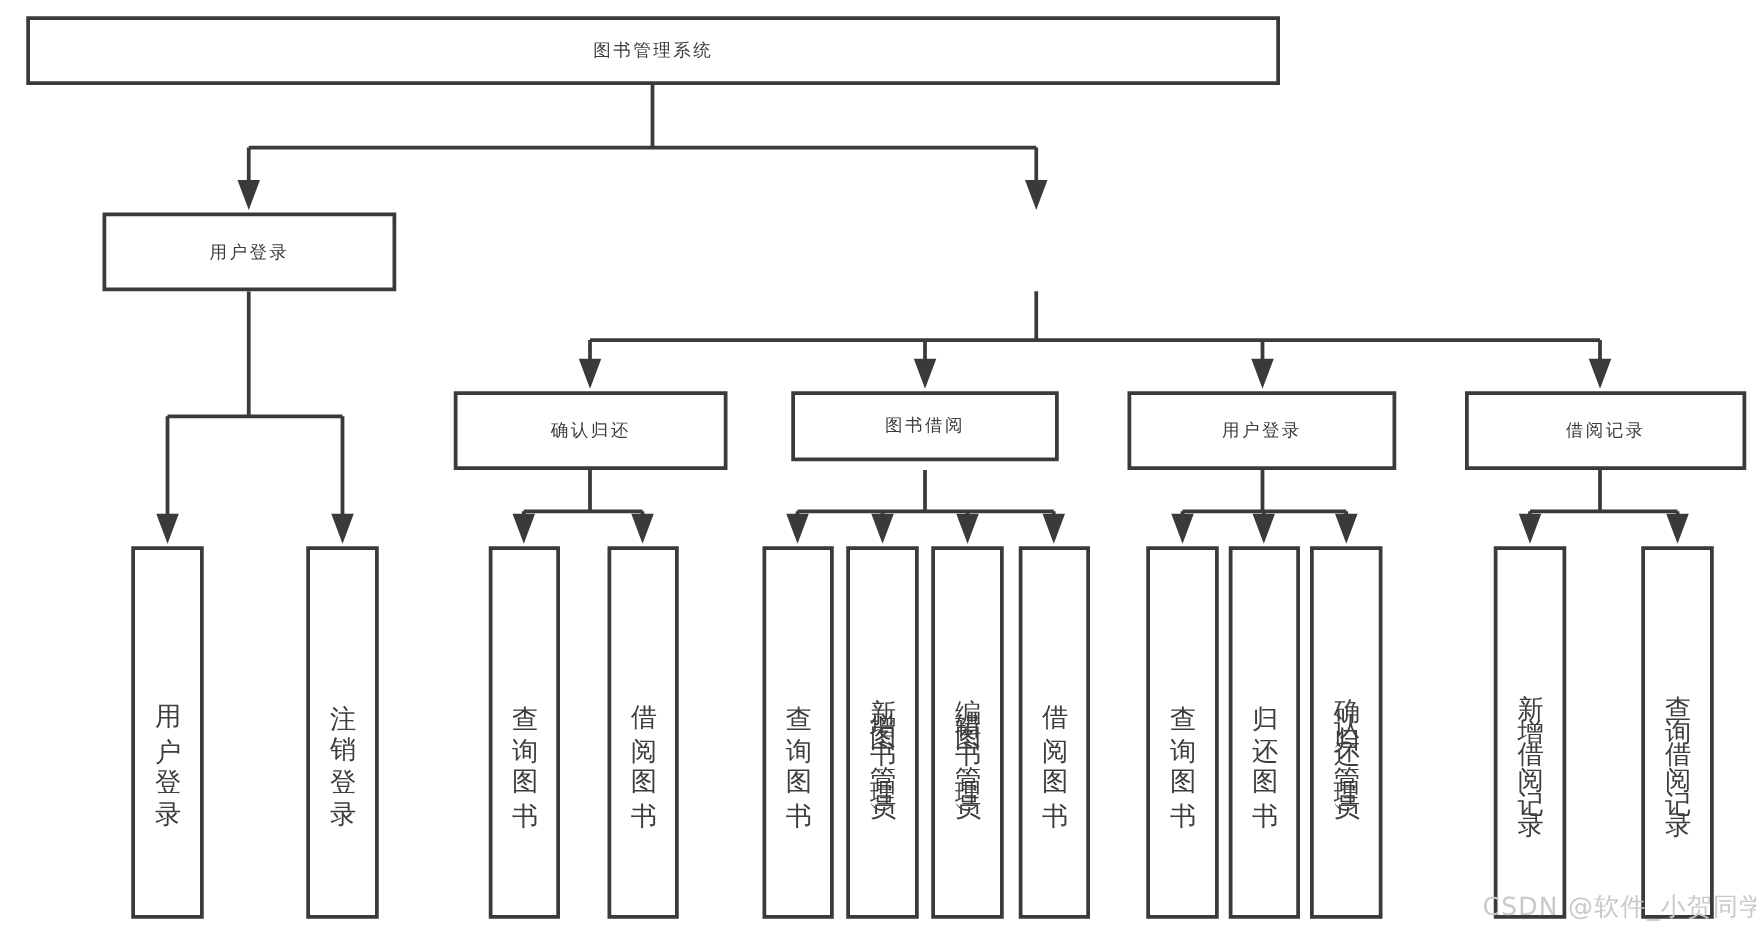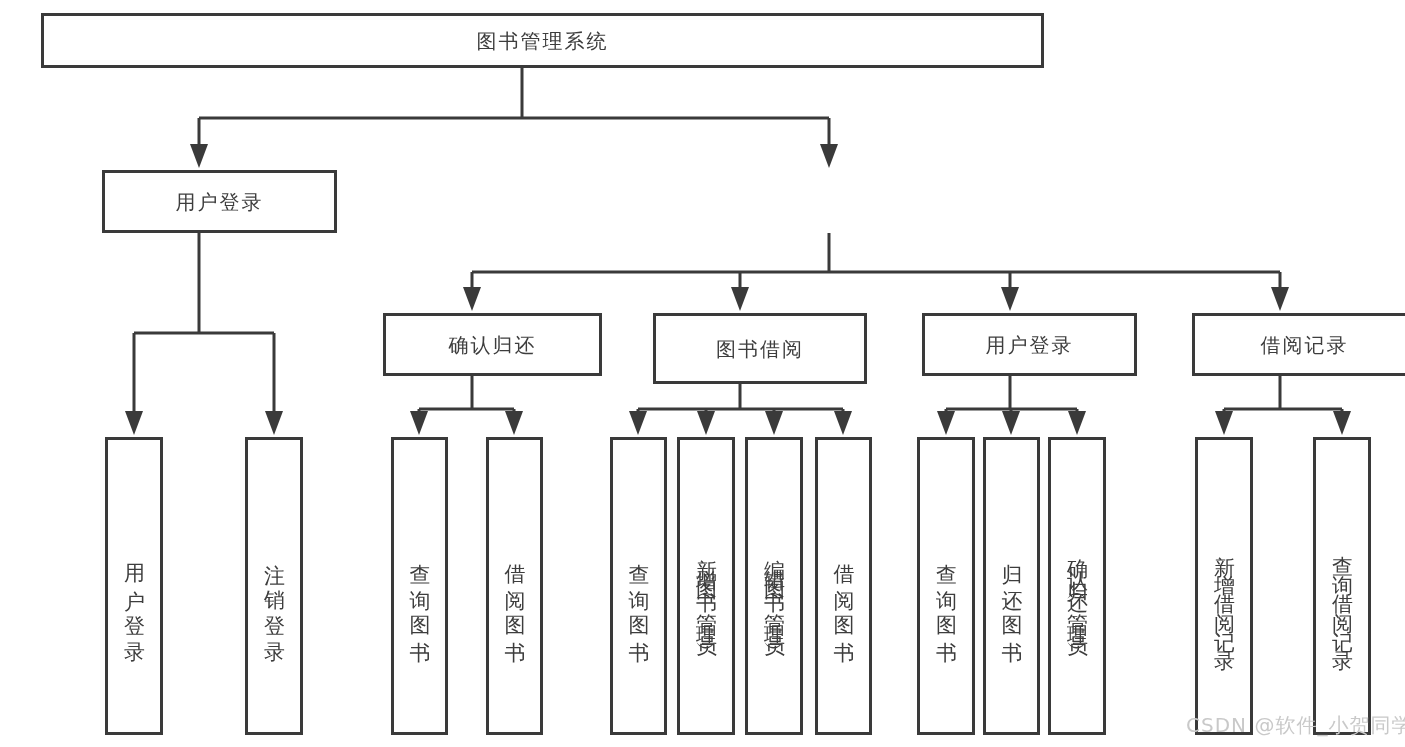--- a/index.html
+++ b/index.html
@@ -26,24 +26,23 @@
     background: #ffffff;
     border: 3px solid #3a3a3a;
     color: #3d3d3d;
     display: flex;
     align-items: center;
     justify-content: center;
     text-align: center;
   }
 
   .node-h {
-    font-size: 20px;
+    font-size: 14px;
     letter-spacing: 2px;
     line-height: 1;
-    margin-left: 20px;
   }
 
   .node-v {
     font-size: 21px;
   }
   .node-v .vtext {
     writing-mode: vertical-rl;
     text-orientation: mixed;
     line-height: 1;
     white-space: nowrap;
@@ -98,21 +97,21 @@
       <polygon points="1215,411 1233,411 1224,435"></polygon>
       <polygon points="1333,411 1351,411 1342,435"></polygon>
     </g>
   </svg>
 
   <div class="node node-h" style="left:21px; top:13px; width:1003px; height:55px;">图书管理系统</div>
 
   <div class="node node-h" style="left:82px; top:170px; width:235px; height:63px;">用户登录</div>
 
   <div class="node node-h" style="left:363px; top:313px; width:219px; height:63px;">确认归还</div>
-  <div class="node node-h" style="left:633px; top:313px; width:214px; height:71px;">图书借阅</div>
+  <div class="node node-h" style="left:633px; top:313px; width:214px; height:56px;">图书借阅</div>
   <div class="node node-h" style="left:902px; top:313px; width:215px; height:63px;">用户登录</div>
   <div class="node node-h" style="left:1172px; top:313px; width:225px; height:63px;">借阅记录</div>
 
   <div class="node node-v v-short" style="left:105px; top:437px; width:58px; height:298px;">
     <span class="vtext">用户登录</span>
   </div>
   <div class="node node-v v-short" style="left:245px; top:437px; width:58px; height:298px;">
     <span class="vtext">注销登录</span>
   </div>
 

